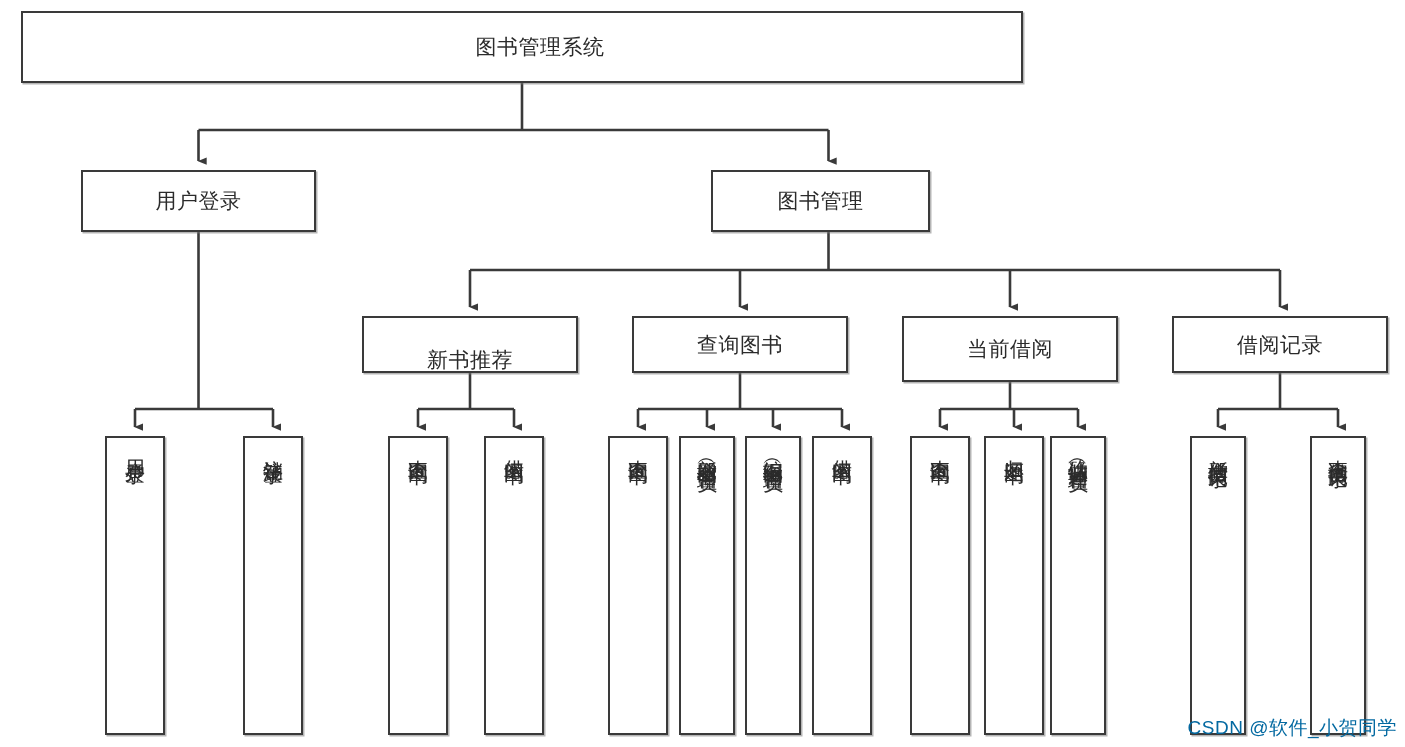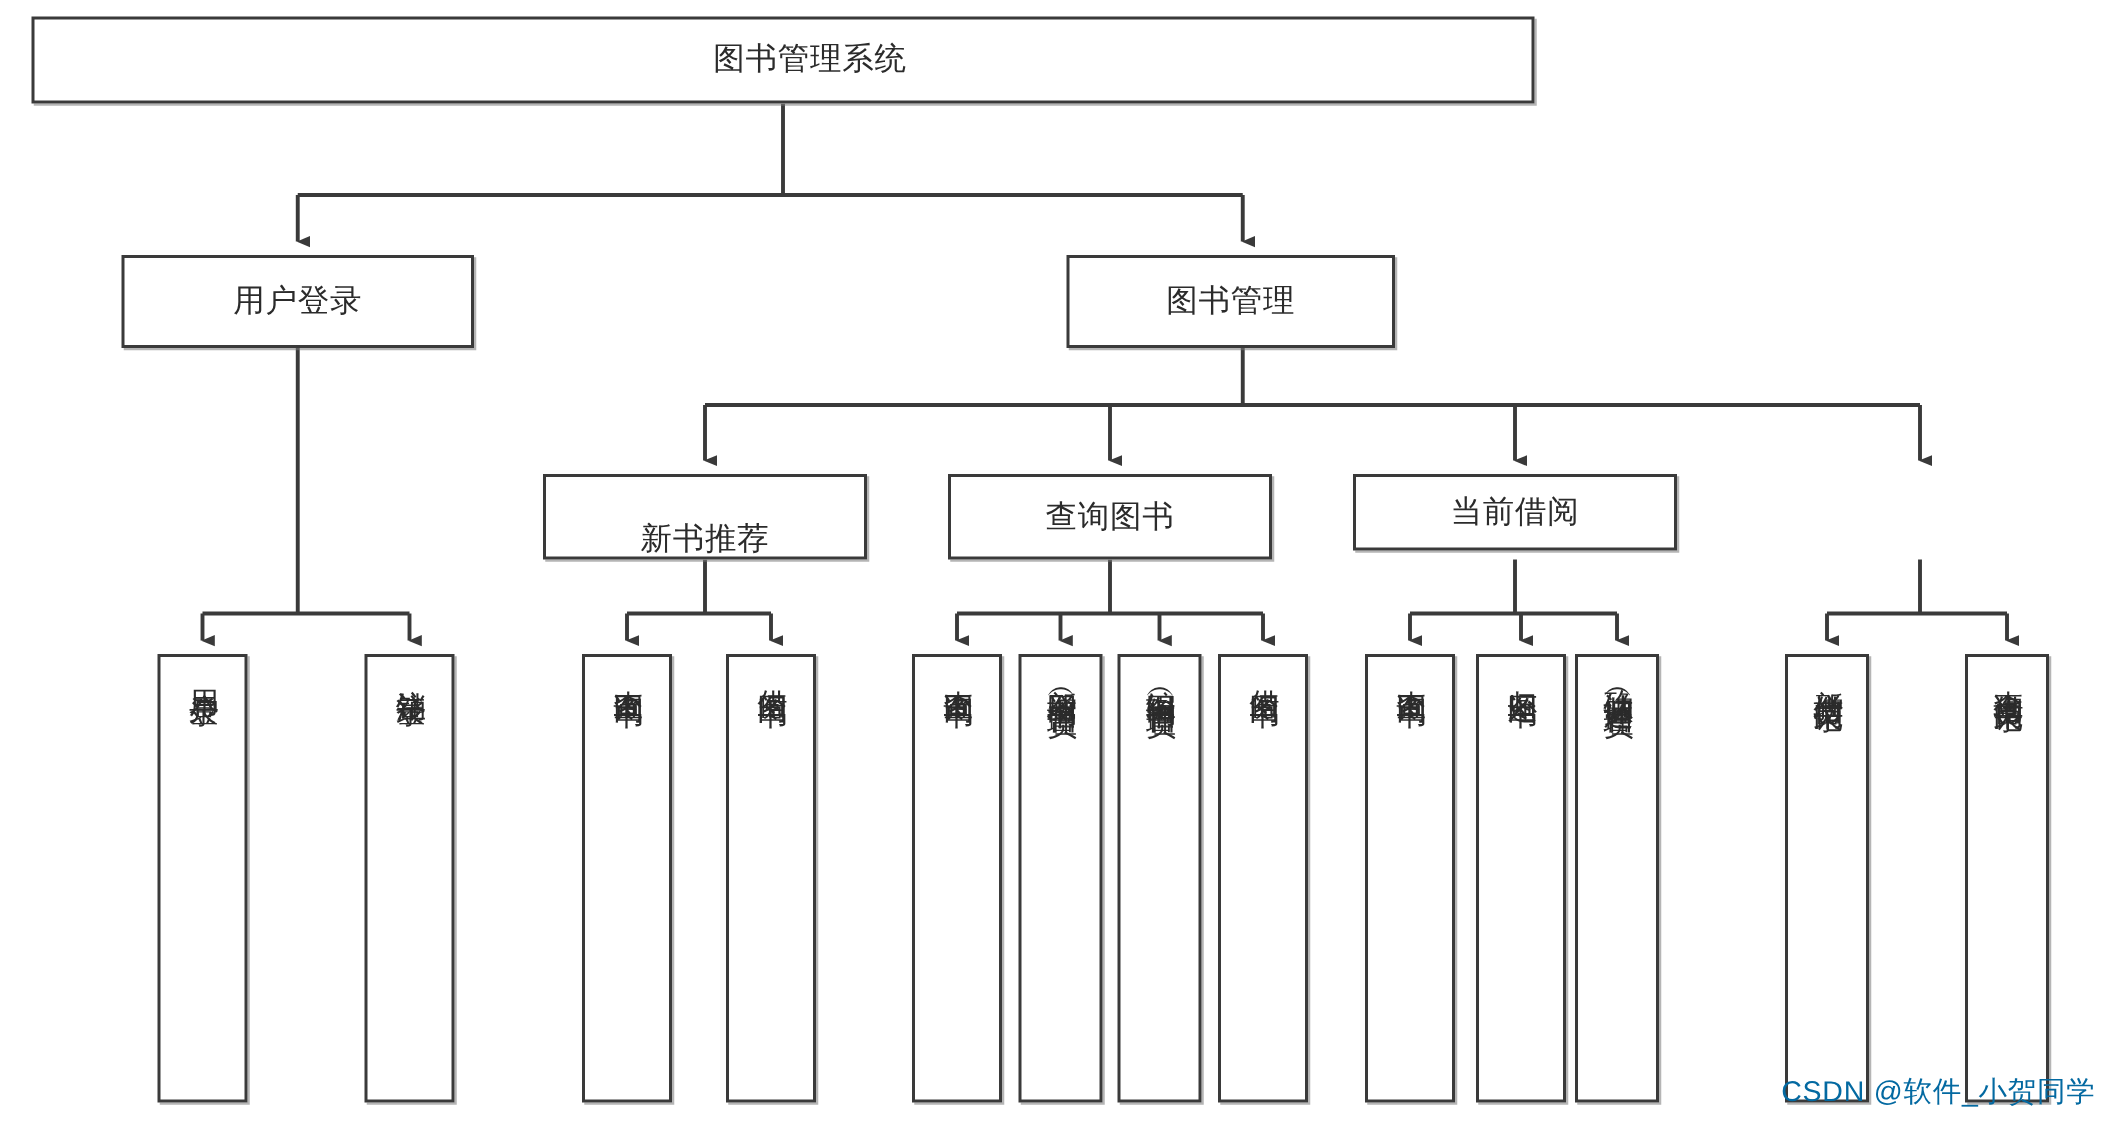--- a/index.html
+++ b/index.html
@@ -106,39 +106,42 @@
         <path d="M940,409 L940,427" marker-end="url(#arrowhead)"></path>
         <path d="M1014,409 L1014,427" marker-end="url(#arrowhead)"></path>
         <path d="M1078,409 L1078,427" marker-end="url(#arrowhead)"></path>
         <path d="M1280,373 L1280,409"></path>
         <path d="M1218,409 L1338,409"></path>
         <path d="M1218,409 L1218,427" marker-end="url(#arrowhead)"></path>
         <path d="M1338,409 L1338,427" marker-end="url(#arrowhead)"></path>
       </g>
   </svg>
 
-  <div class="node-box" style="left: 21px; top: 11px; width: 1002px; height: 58px; padding-left: 36px;">
+  <div class="node-box" style="left: 21px; top: 11px; width: 1002px; height: 72px; padding-left: 36px;">
     <span class="node-label">图书管理系统</span>
   </div>
 
   <div class="node-box" style="left: 81px; top: 170px; width: 235px; height: 62px;">
     <span class="node-label">用户登录</span>
   </div>
   <div class="node-box" style="left: 711px; top: 170px; width: 219px; height: 62px;">
     <span class="node-label">图书管理</span>
   </div>
 
   <div class="node-box" style="left: 362px; top: 316px; width: 216px; height: 57px; align-items: flex-end;">
     <span class="node-label">新书推荐</span>
   </div>
   <div class="node-box" style="left: 632px; top: 316px; width: 216px; height: 57px;">
     <span class="node-label">查询图书</span>
   </div>
-  <div class="node-box" style="left: 902px; top: 316px; width: 216px; height: 51px;">
+  <div class="node-box" style="left: 902px; top: 316px; width: 216px; height: 66px;">
     <span class="node-label">当前借阅</span>
+  </div>
+  <div class="node-box" style="left: 1172px; top: 316px; width: 216px; height: 57px;">
+    <span class="node-label">借阅记录</span>
   </div>
 
   <div class="node-box vertical" style="left: 105px; top: 436px; width: 60px; height: 299px;">
     <span class="node-label">用户登录</span>
   </div>
   <div class="node-box vertical" style="left: 243px; top: 436px; width: 60px; height: 299px;">
     <span class="node-label">注销登录</span>
   </div>
   <div class="node-box vertical" style="left: 388px; top: 436px; width: 60px; height: 299px;">
     <span class="node-label">查询图书</span>

